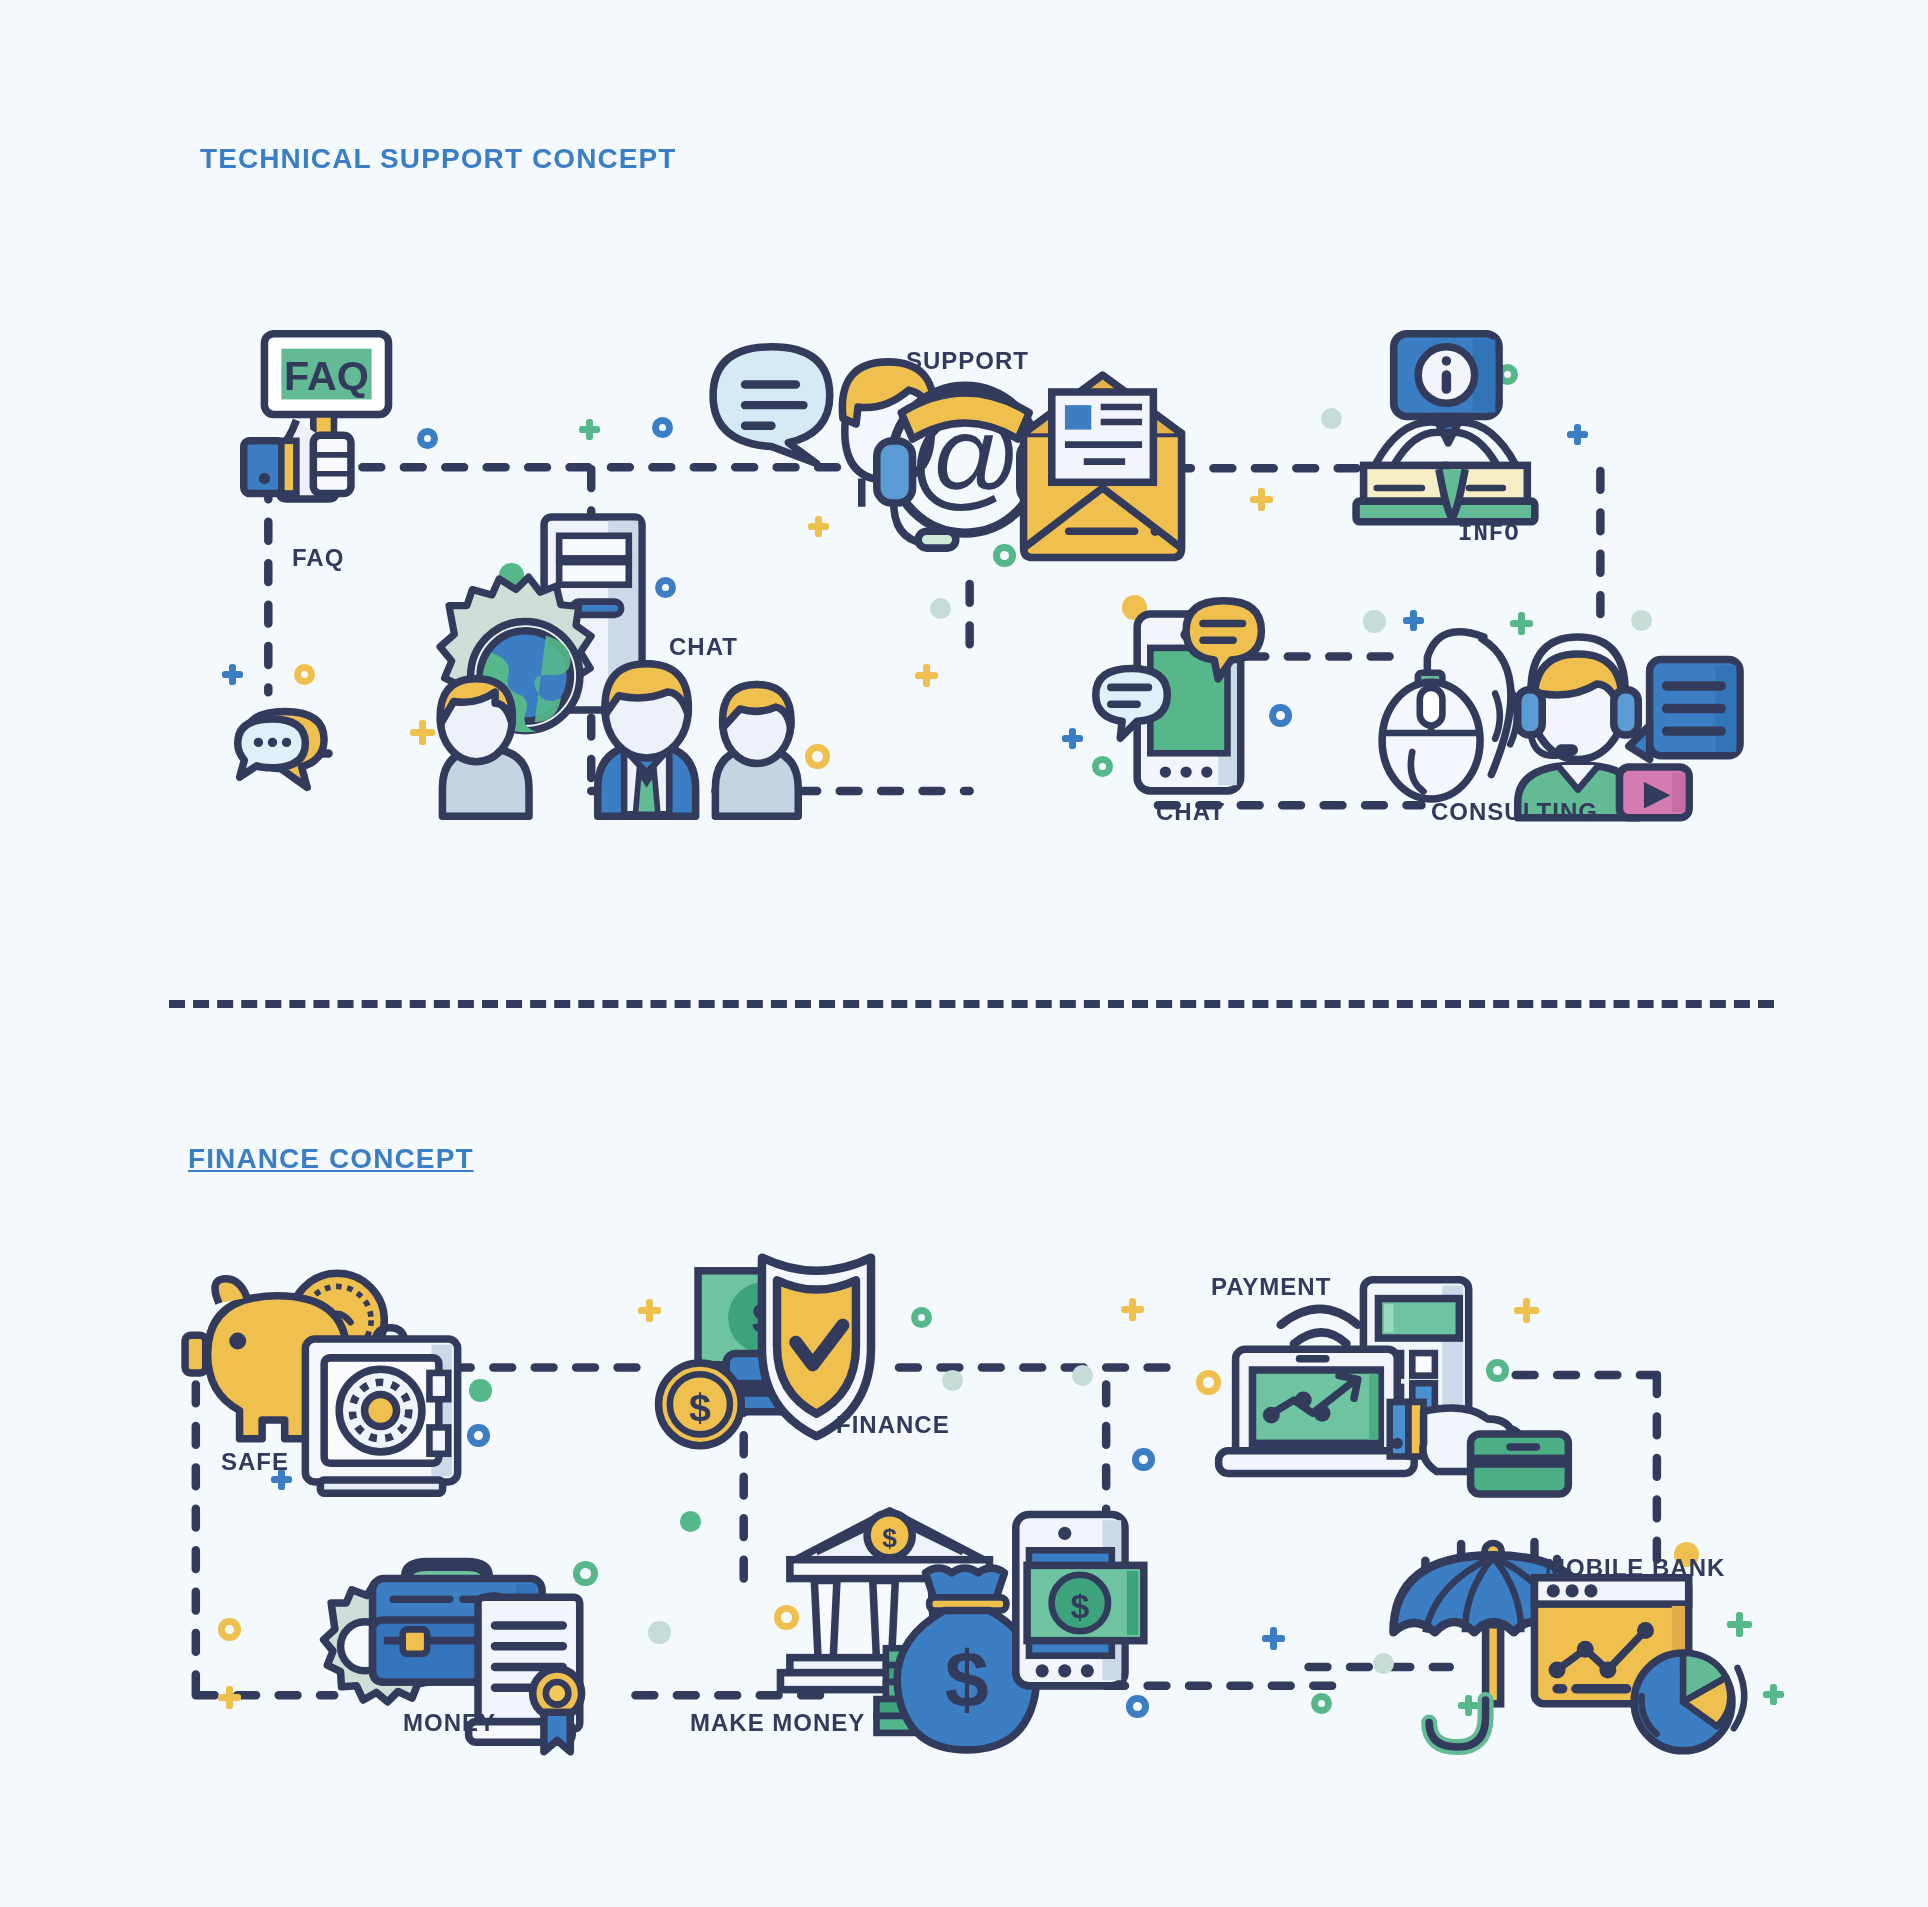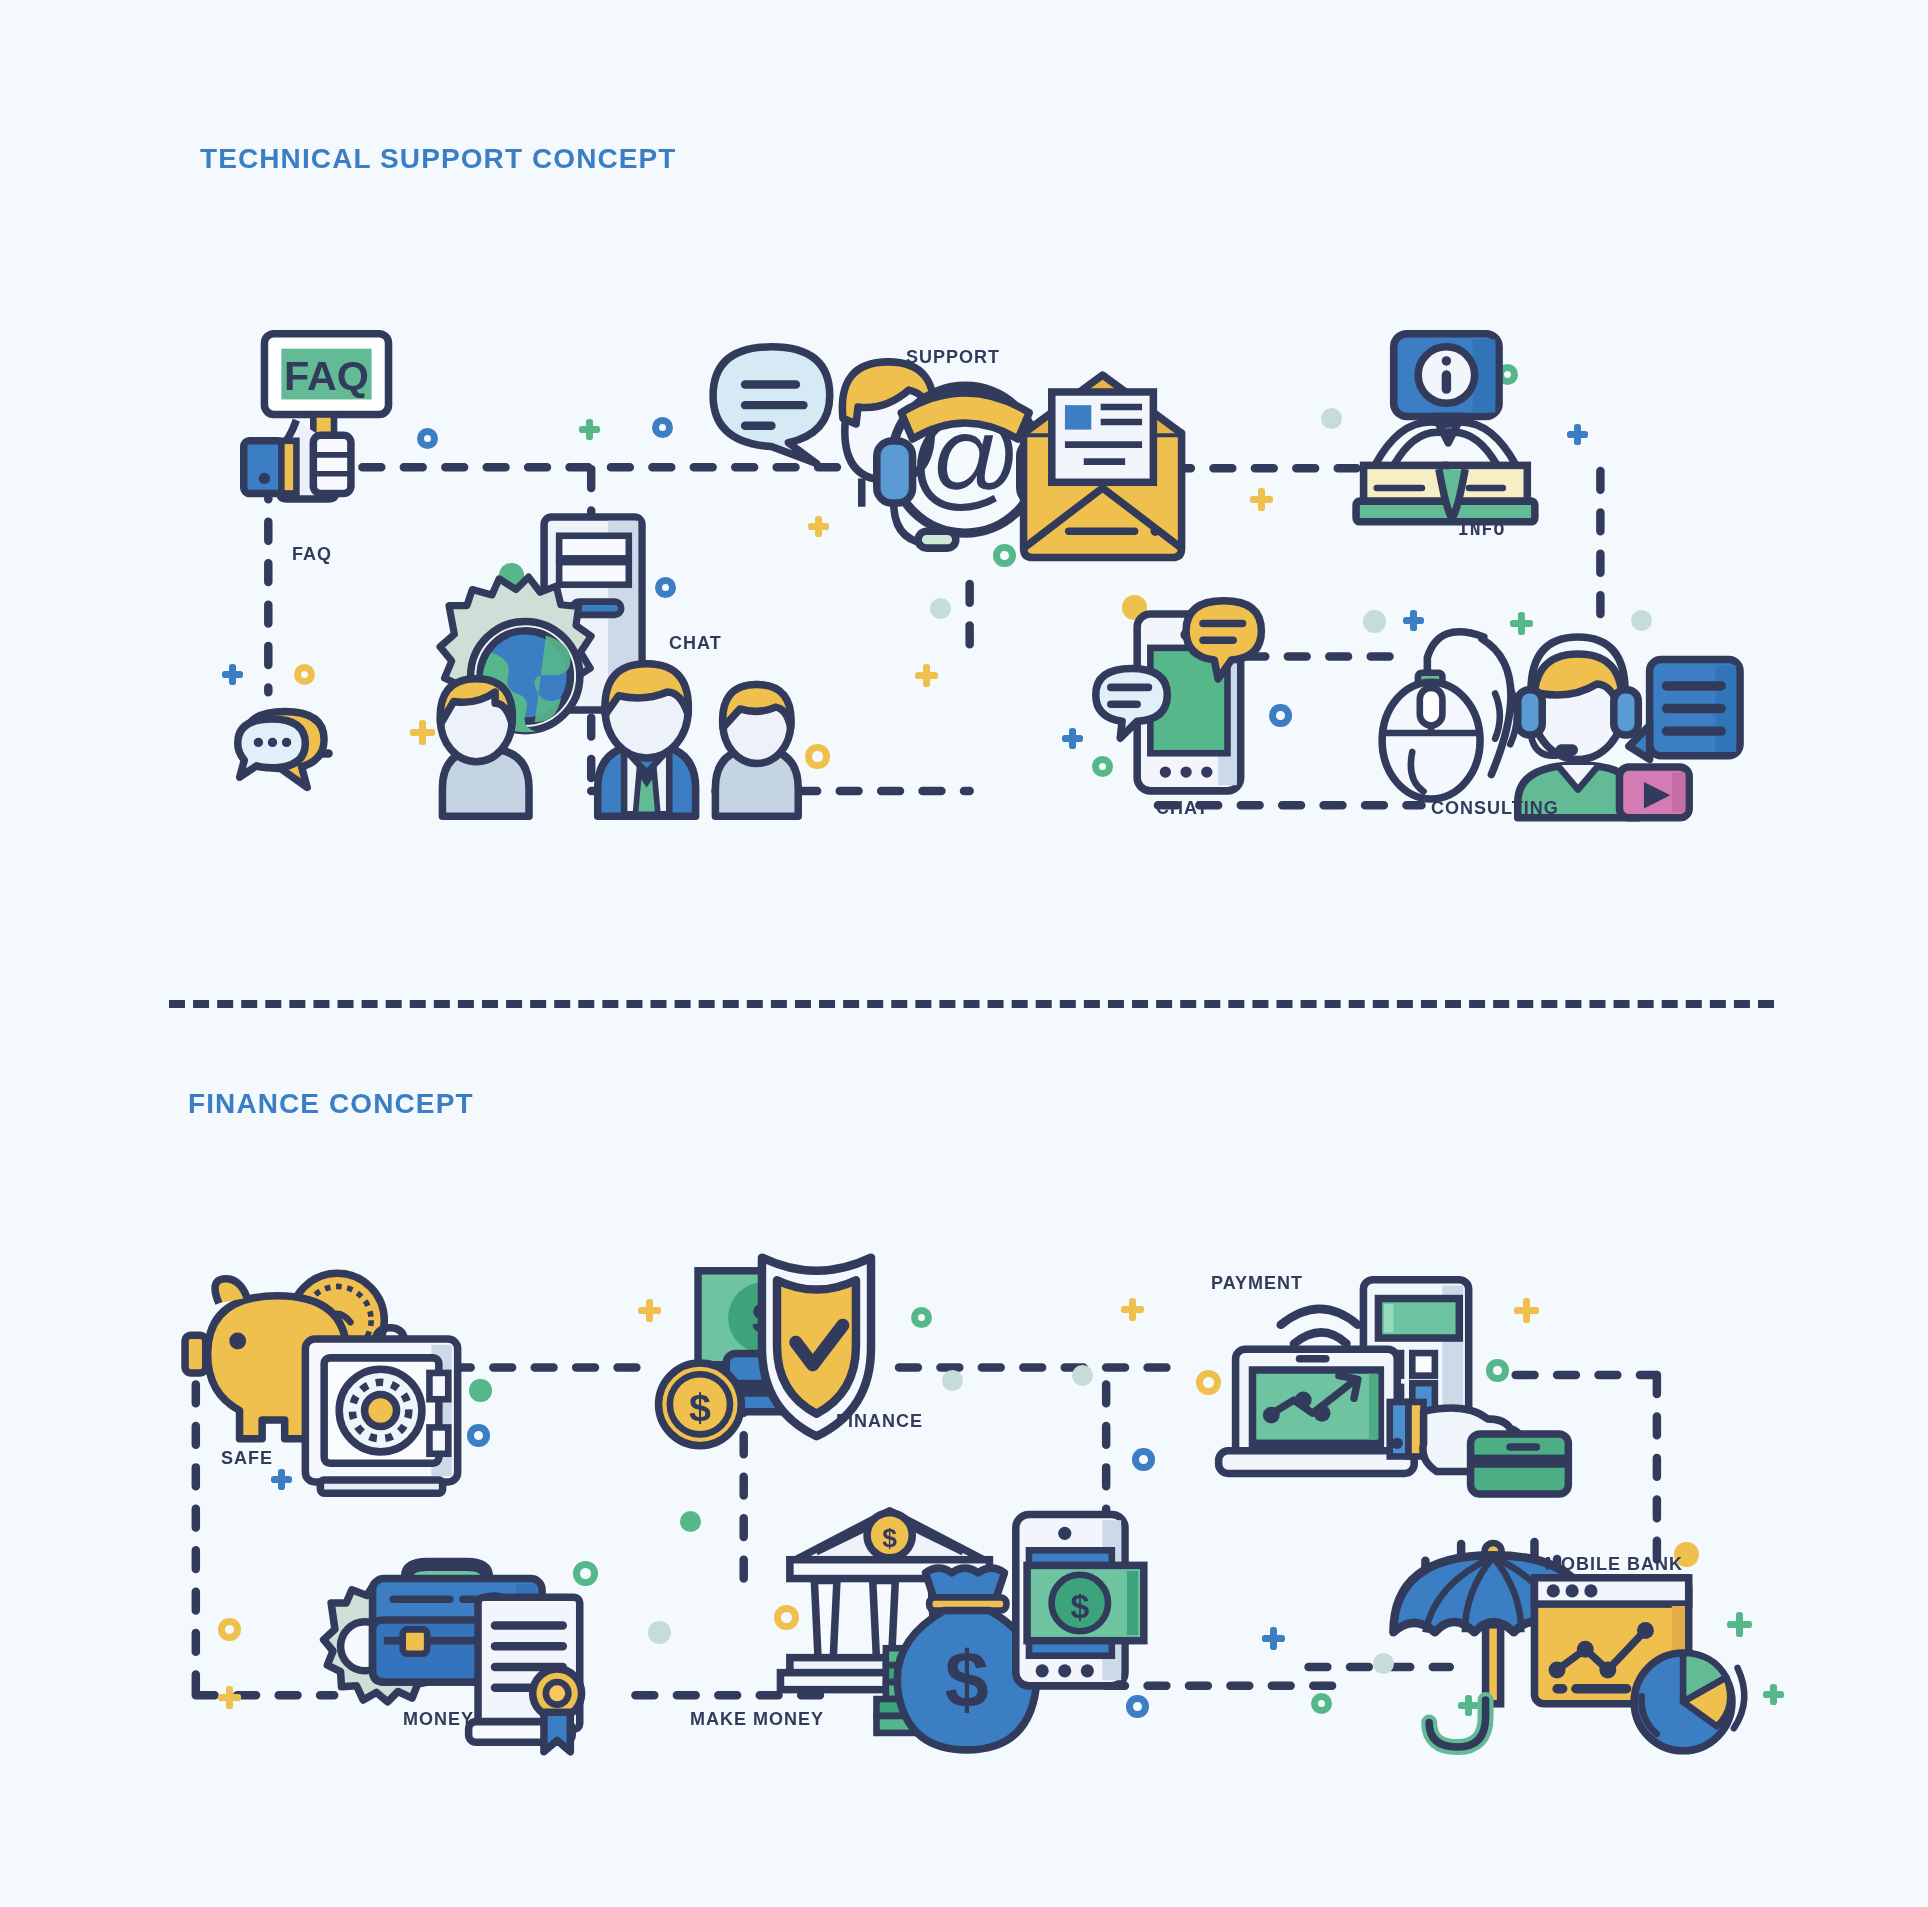--- a/index.html
+++ b/index.html
@@ -11,32 +11,32 @@
     overflow:hidden;
   }
   .section-title {
     position:absolute;
     font-size:28px;
     font-weight:bold;
     letter-spacing:1.1px;
     color:#3b7ec4;
   }
   #title-support { left:200px; top:143px; }
-  #title-finance { left:188px; top:1088px; }
+  #title-finance { left:188px; top:1143px;text-decoration:underline; }
 
   .divider {
     position:absolute;
     left:169px; top:1000px;
     width:1605px; height:0;
     border-top:8.5px dashed #333b5c;
   }
 
   .label {
     position:absolute;
-    font-size:18px;
+    font-size:24px;
     font-weight:bold;
     letter-spacing:1px;
     color:#333b5c;
     white-space:nowrap;
   }
 
   .scene { position:absolute; }
   svg { display:block; overflow:visible; }
 
   

